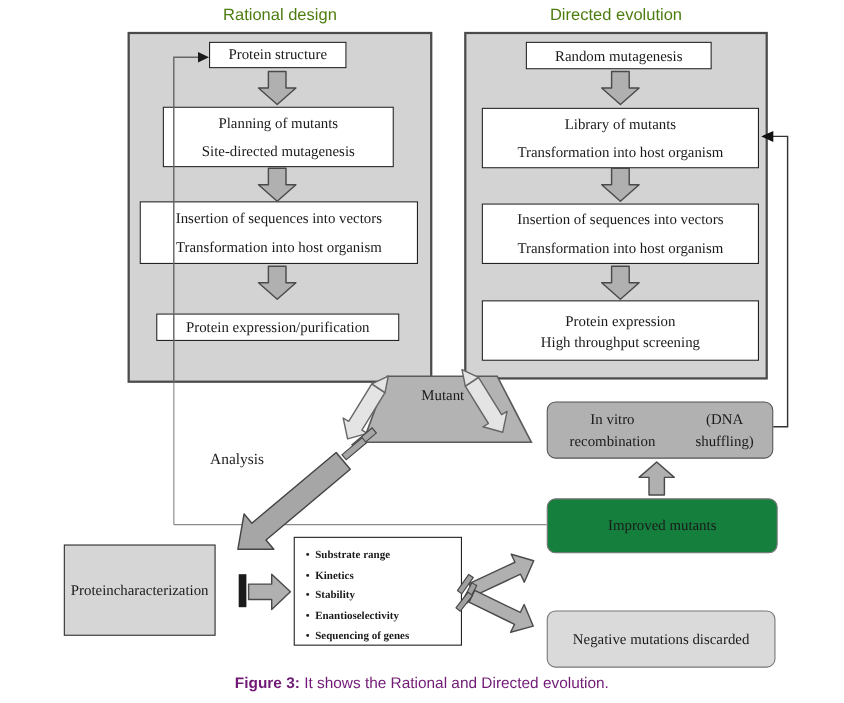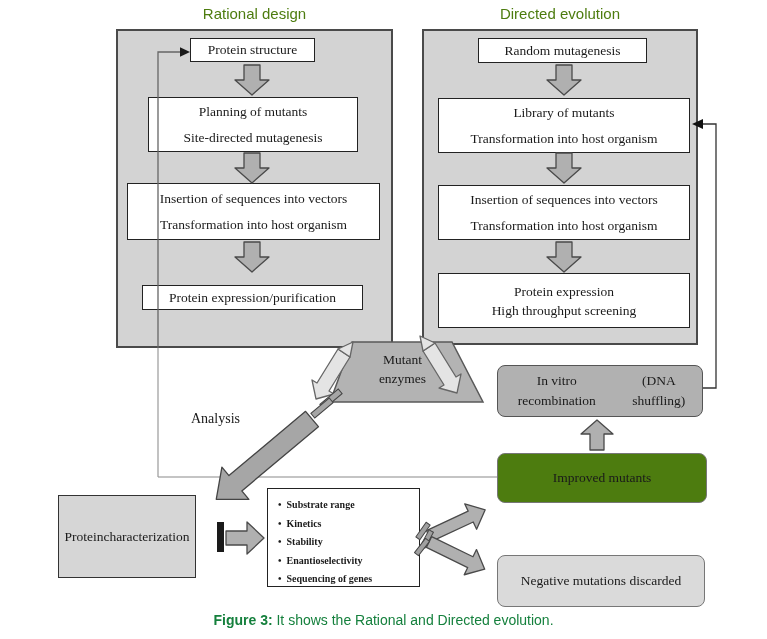--- a/index.html
+++ b/index.html
@@ -16,21 +16,21 @@
   .gbox{position:absolute;box-sizing:border-box;display:flex;flex-direction:row;
         align-items:center;justify-content:center;text-align:center;font-size:13.5px;}
   .rounded{border-radius:8px;}
   .lbl{position:absolute;font-size:14px;}
   .mutant-label{position:absolute;text-align:center;font-size:13.5px;line-height:19px;}
   .bullet-box{position:absolute;background:#fff;border:1.5px solid #222;box-sizing:border-box;
               padding:7px 4px 4px 10px;font-size:10px;font-weight:bold;}
   .bullet-row{line-height:18.5px;white-space:nowrap;}
   .bullet-row .dot{margin-right:5px;}
   .caption{position:absolute;left:0;top:612px;width:767px;text-align:center;
-           font-family:"Liberation Sans","DejaVu Sans",sans-serif;font-size:14px;color:#15803d;}
+           font-family:"Liberation Sans","DejaVu Sans",sans-serif;font-size:14px;color:#701a75;}
   .caption .cap-label{font-weight:bold;}
   svg.overlay{position:absolute;left:0;top:0;pointer-events:none;}
 </style>
 </head>
 <body>
 
 <div class="stage">
 
   <div class="panel-title" style="left:116px;top:5px;width:277px;">Rational design</div>
   <div class="panel-title" style="left:422px;top:5px;width:276px;">Directed evolution</div>
@@ -66,21 +66,21 @@
   </div>
   <div class="wbox" style="left:438px;top:273px;width:252px;height:55px;">
     <span class="line tight">Protein expression</span>
     <span class="line tight">High throughput screening</span>
   </div>
 
   <div class="gbox rounded" style="left:497px;top:365px;width:206px;height:52px;background:#b1b1b1;border:1.5px solid #555;">
     <span style="line-height:20px;">In vitro recombination</span>
     <span style="line-height:20px;">(DNA shuffling)</span>
   </div>
-  <div class="gbox rounded" style="left:497px;top:453px;width:210px;height:50px;background:#4d7c0f;border:1.5px solid #777;align-items:center;">
+  <div class="gbox rounded" style="left:497px;top:453px;width:210px;height:50px;background:#15803d;border:1.5px solid #777;align-items:center;">
     <span>Improved mutants</span>
   </div>
   <div class="gbox rounded" style="left:497px;top:555px;width:208px;height:52px;background:#dadada;border:1.5px solid #777;">
     <span>Negative mutations discarded</span>
   </div>
   <div class="gbox" style="left:58px;top:495px;width:138px;height:83px;background:#d6d6d6;border:1.5px solid #333;">
     <span style="line-height:20px;">Protein</span>
     <span style="line-height:20px;">characterization</span>
   </div>
 
@@ -152,21 +152,20 @@
       <use href="#splitarr" transform="translate(429,536) rotate(-25)" fill="#b0b0b0" stroke="#4a4a4a" stroke-width="1.3"></use>
       <use href="#splitarr" transform="translate(429,542) rotate(26)" fill="#b0b0b0" stroke="#4a4a4a" stroke-width="1.3"></use>
       <rect x="-2.5" y="-9" width="5" height="18" transform="translate(423,531) rotate(35)" fill="#a0a0a0" stroke="#444" stroke-width="1"></rect>
       <rect x="-2.5" y="-9" width="5" height="18" transform="translate(427,539) rotate(28)" fill="#a0a0a0" stroke="#444" stroke-width="1"></rect>
       <rect x="-2.5" y="-9" width="5" height="18" transform="translate(422,547) rotate(38)" fill="#a0a0a0" stroke="#444" stroke-width="1"></rect>
     </g>
   </svg>
 
   <div class="mutant-label" style="left:345px;top:350px;width:115px;">
     <span style="display:block;">Mutant</span>
-    <span style="display:block;">enzymes</span>
   </div>
   <div class="lbl" style="left:191px;top:411px;text-align:center;">Analysis</div>
 
   <div class="caption">
     <span class="cap-label">Figure 3:</span><span> It shows the Rational and Directed evolution.</span>
   </div>
 
 </div>
 
 </body></html>

